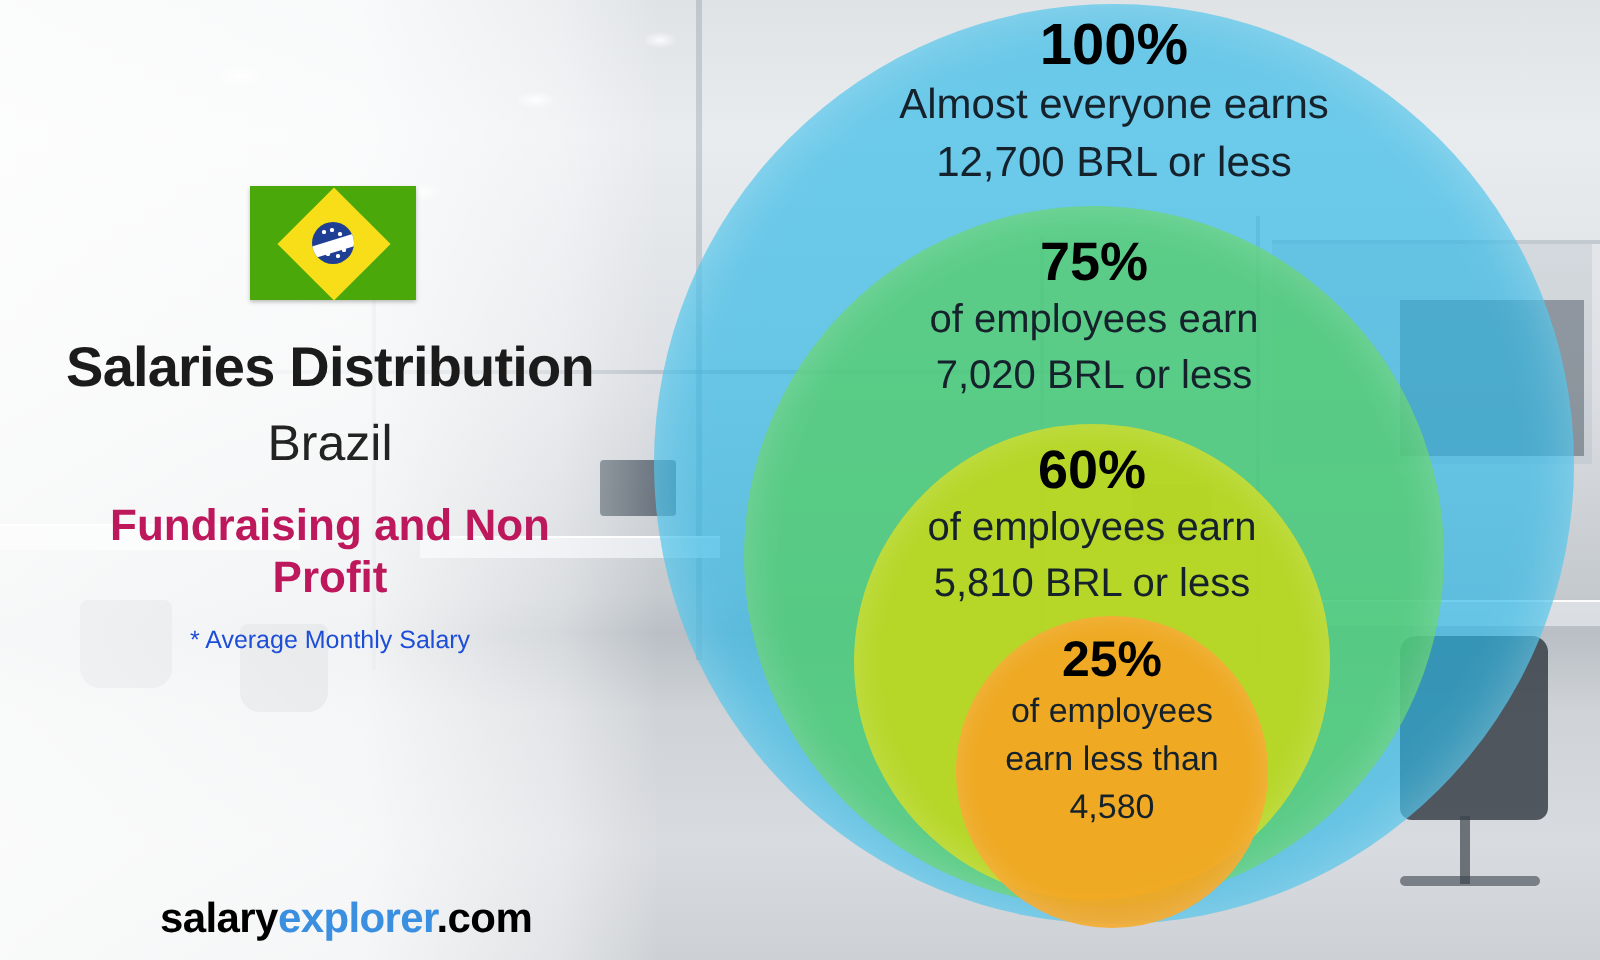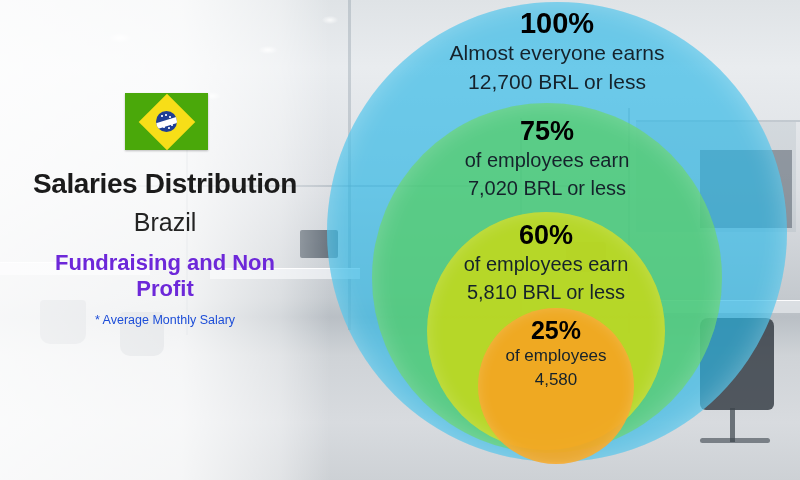--- a/index.html
+++ b/index.html
@@ -134,21 +134,21 @@
     width: 330px;
     font-size: 25px;
     color: #232323;
   }
   .job {
     position: absolute;
     left: 25px; top: 250px;
     width: 280px;
     font-size: 22px;
     font-weight: bold;
-    color: #6d28d9;
+    color: #be185d;
     line-height: 26px;
   }
   .note {
     position: absolute;
     left: 0; top: 313px;
     width: 330px;
     font-size: 12.5px;
     color: #1d4ed8;
   }
 
@@ -283,20 +283,21 @@
         <div class="pct">60%</div>
         <div class="ln">of employees earn</div>
         <div class="ln">5,810 BRL or less</div>
       </div>
     </div>
 
     <div class="bub" id="bub-25">
       <div class="txt">
         <div class="pct">25%</div>
         <div class="ln">of employees</div>
+        <div class="ln">earn less than</div>
         <div class="ln">4,580</div>
       </div>
     </div>
 
   </div>
 
   <div class="panel">
 
     <div class="flag">
       <div class="diamond"></div>
@@ -311,14 +312,17 @@
         <div class="star" style="left:4px;top:12px;"></div>
       </div>
     </div>
 
     <div class="title">Salaries Distribution</div>
     <div class="subtitle">Brazil</div>
     <div class="job">Fundraising and Non Profit</div>
     <div class="note">* Average Monthly Salary</div>
   </div>
 
+  <div class="logo">
+    <span class="a">salary</span><span class="b">explorer</span><span class="a">.com</span>
+  </div>
 
 </div>
 
 </body></html>

